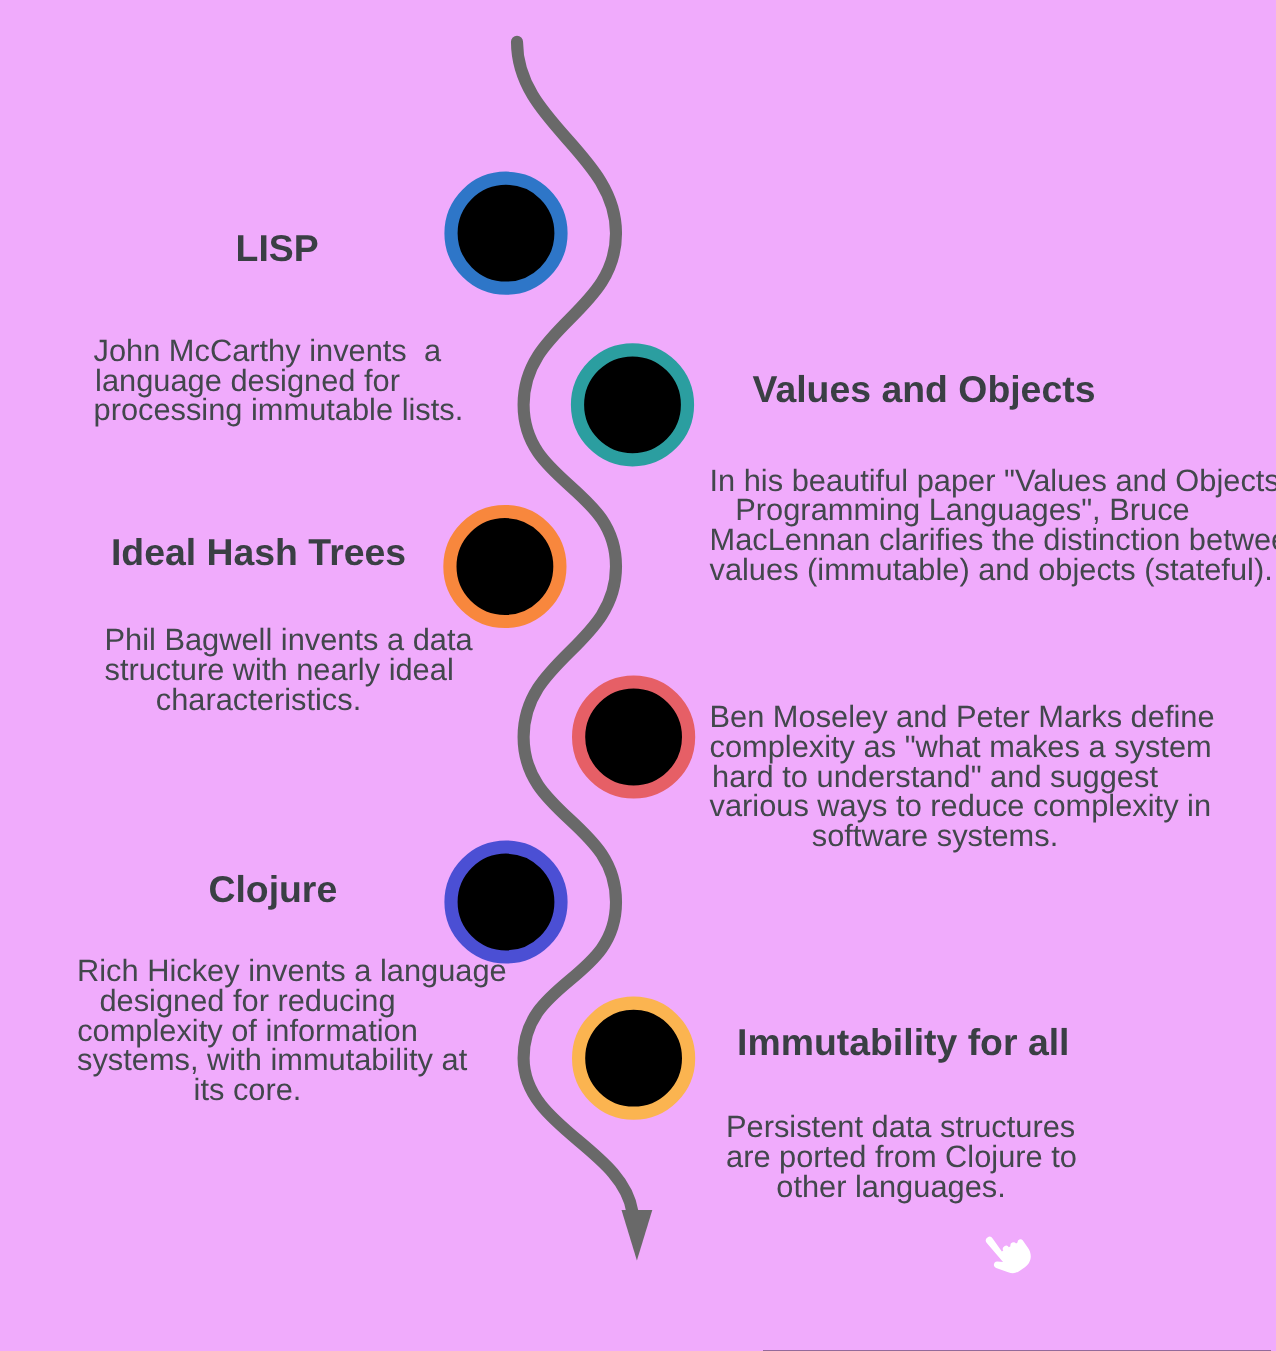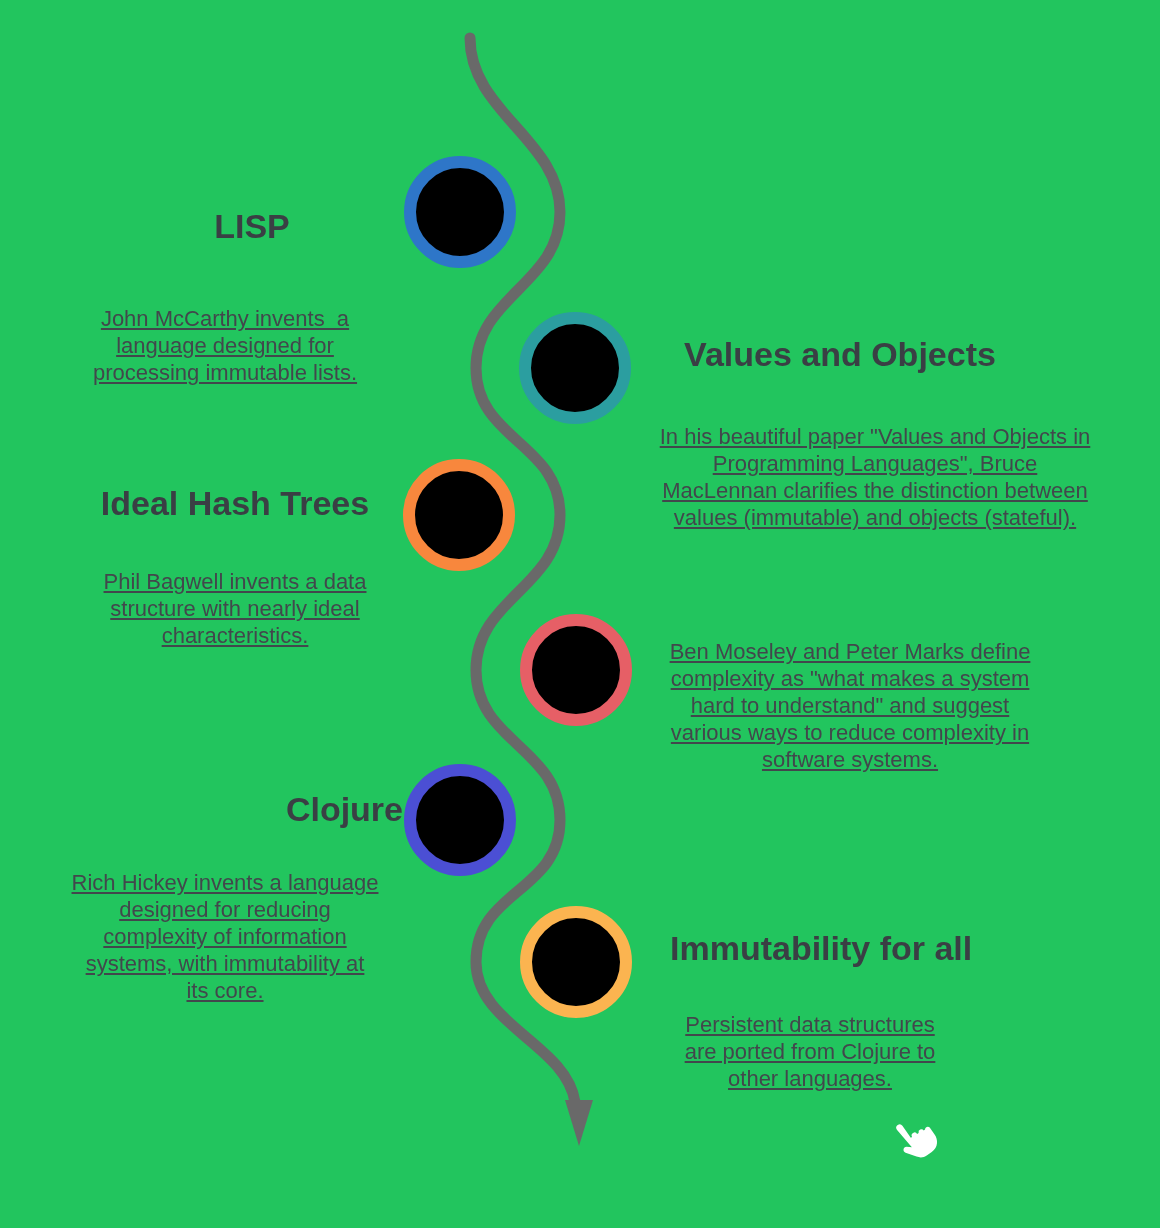--- a/index.html
+++ b/index.html
@@ -8,61 +8,60 @@
     width: 1160px;
     height: 1228px;
     background: #000000;
     overflow: hidden;
     font-family: "Liberation Sans", sans-serif;
   }
   #stage {
     position: relative;
     width: 1160px;
     height: 1228px;
-    background: #22c55e;
+    background: #f0abfc;
   }
   #timeline-svg {
     position: absolute;
     left: 0;
     top: 0;
   }
   .milestone {
     position: absolute;
     text-align: center;
     white-space: pre;
   }
   .title {
     font-size: 34px;
     font-weight: bold;
     color: #3a3f44;
     line-height: 41px;
   }
   .desc {
-    font-size: 22px;
+    font-size: 28px;
     color: #42474c;
     line-height: 27px;
-    text-decoration: underline;
   }
   .m1 { left: 85px;  top: 170px; width: 280px; }
   .m1 .title { transform: translateX(27px); }
   .m1 .desc  { margin-top: 22px; }
 
   .m2 { left: 645px; top: 298px; width: 460px; }
   .m2 .title { transform: translateX(-35px); }
   .m2 .desc  { margin-top: 12px; }
 
   .m3 { left: 95px;  top: 447px; width: 280px; }
   .m3 .desc  { margin-top: 8px; }
 
   .m4 { left: 645px; top: 586px; width: 410px; }
   .m4 .title { transform: translateX(9px); }
   .m4 .desc  { margin-top: 16px; }
 
   .m5 { left: 70px;  top: 753px; width: 310px; }
-  .m5 .title { transform: translateX(23px); text-align: right; }
+  .m5 .title { transform: translateX(23px); }
   .m5 .desc  { margin-top: 3px; }
 
   .m6 { left: 660px; top: 892px; width: 300px; }
   .m6 .title { transform: translateX(10px); }
   .m6 .desc  { margin-top: 6px; }
 
   #cursor {
     position: absolute;
     left: 886px;
     top: 1112px;

